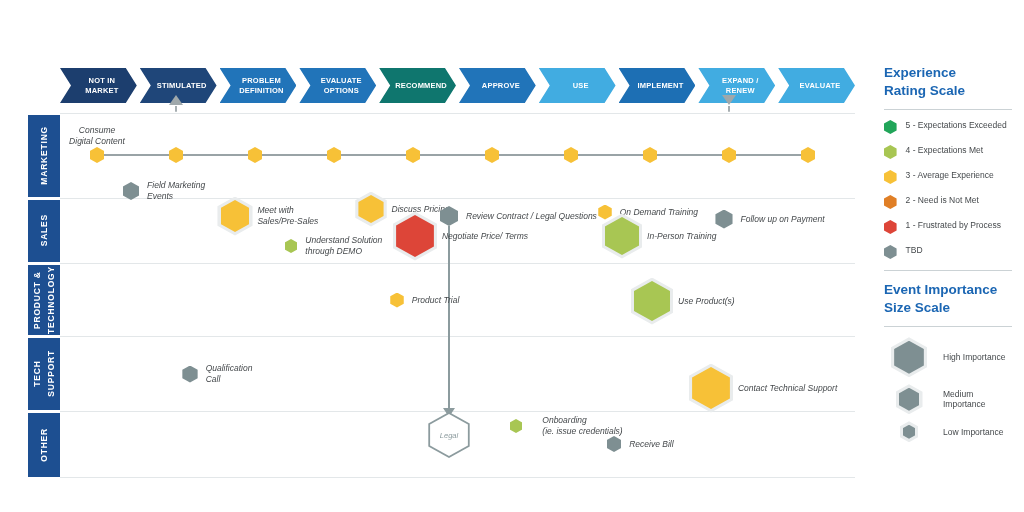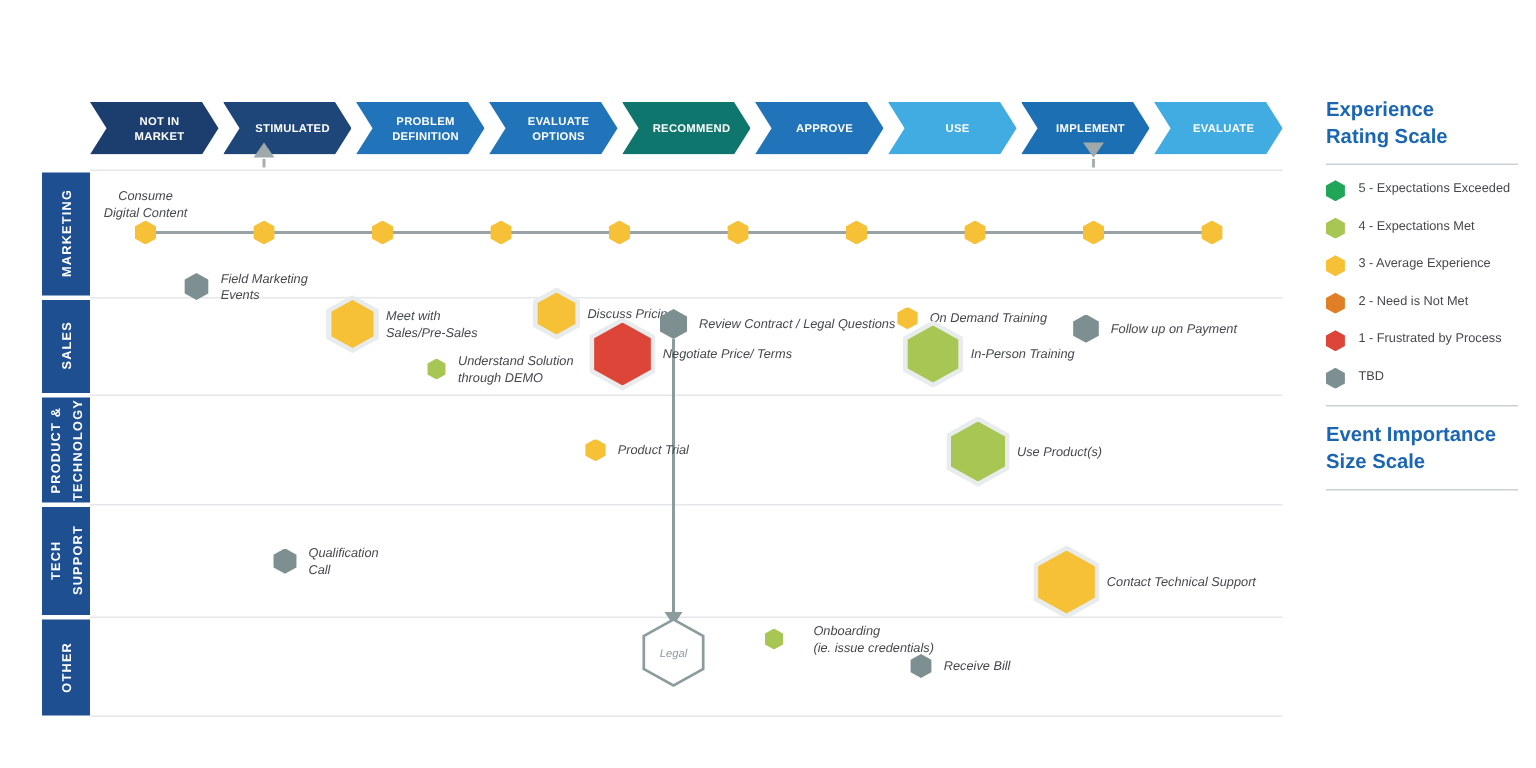--- a/index.html
+++ b/index.html
@@ -73,20 +73,22 @@
 MARKET</span></div>
       <div class="stage" style="background: rgb(31, 70, 121);"><span>STIMULATED</span></div>
       <div class="stage" style="background: rgb(33, 116, 185);"><span>PROBLEM
 DEFINITION</span></div>
       <div class="stage" style="background: rgb(33, 116, 185);"><span>EVALUATE
 OPTIONS</span></div>
       <div class="stage" style="background: #0f766e;"><span>RECOMMEND</span></div>
       <div class="stage" style="background: rgb(33, 116, 185);"><span>APPROVE</span></div>
       <div class="stage" style="background: rgb(65, 172, 225);"><span>USE</span></div>
       <div class="stage" style="background: rgb(29, 111, 180);"><span>IMPLEMENT</span></div>
+      <div class="stage" style="background: rgb(65, 172, 225);"><span>EXPAND /
+RENEW</span></div>
       <div class="stage" style="background: rgb(65, 172, 225);"><span>EVALUATE</span></div>
     </div>
 
   <div id="loop-arrow-up"></div>
   <div id="loop-arrow-down"></div>
   <div id="loop-v1" class="loop-seg"></div>
   <div id="loop-h" class="loop-seg"></div>
   <div id="loop-v2" class="loop-seg"></div>
 
   <div class="grid">
@@ -214,15 +216,41 @@
         </div>
         <div class="lg-row">
           <div class="hex lg-hex" style="width: 12.6px; height: 14px; background: rgb(126, 143, 146); position: static;"></div>
           <div class="lg-label">TBD</div>
         </div>
       </div>
     <div class="lg-div"></div>
     <p class="lg-title">Event Importance
 Size Scale</p>
     <div class="lg-div"></div>
+    <div id="imp-items">
+        <div class="imp-row">
+          <div class="imp-zone">
+            <div class="halo" style="width: 36px; height: 40px;">
+              <div class="hex" style="width: 29.7px; height: 33px; background: rgb(126, 143, 146); position: static;"></div>
+            </div>
+          </div>
+          <div class="lg-label">High Importance</div>
+        </div>
+        <div class="imp-row">
+          <div class="imp-zone">
+            <div class="halo" style="width: 27px; height: 30px;">
+              <div class="hex" style="width: 20.7px; height: 23px; background: rgb(126, 143, 146); position: static;"></div>
+            </div>
+          </div>
+          <div class="lg-label">Medium Importance</div>
+        </div>
+        <div class="imp-row">
+          <div class="imp-zone">
+            <div class="halo" style="width: 18.9px; height: 21px;">
+              <div class="hex" style="width: 12.6px; height: 14px; background: rgb(126, 143, 146); position: static;"></div>
+            </div>
+          </div>
+          <div class="lg-label">Low Importance</div>
+        </div>
+      </div>
   </div>
 
 </div>
 
 </body></html>

